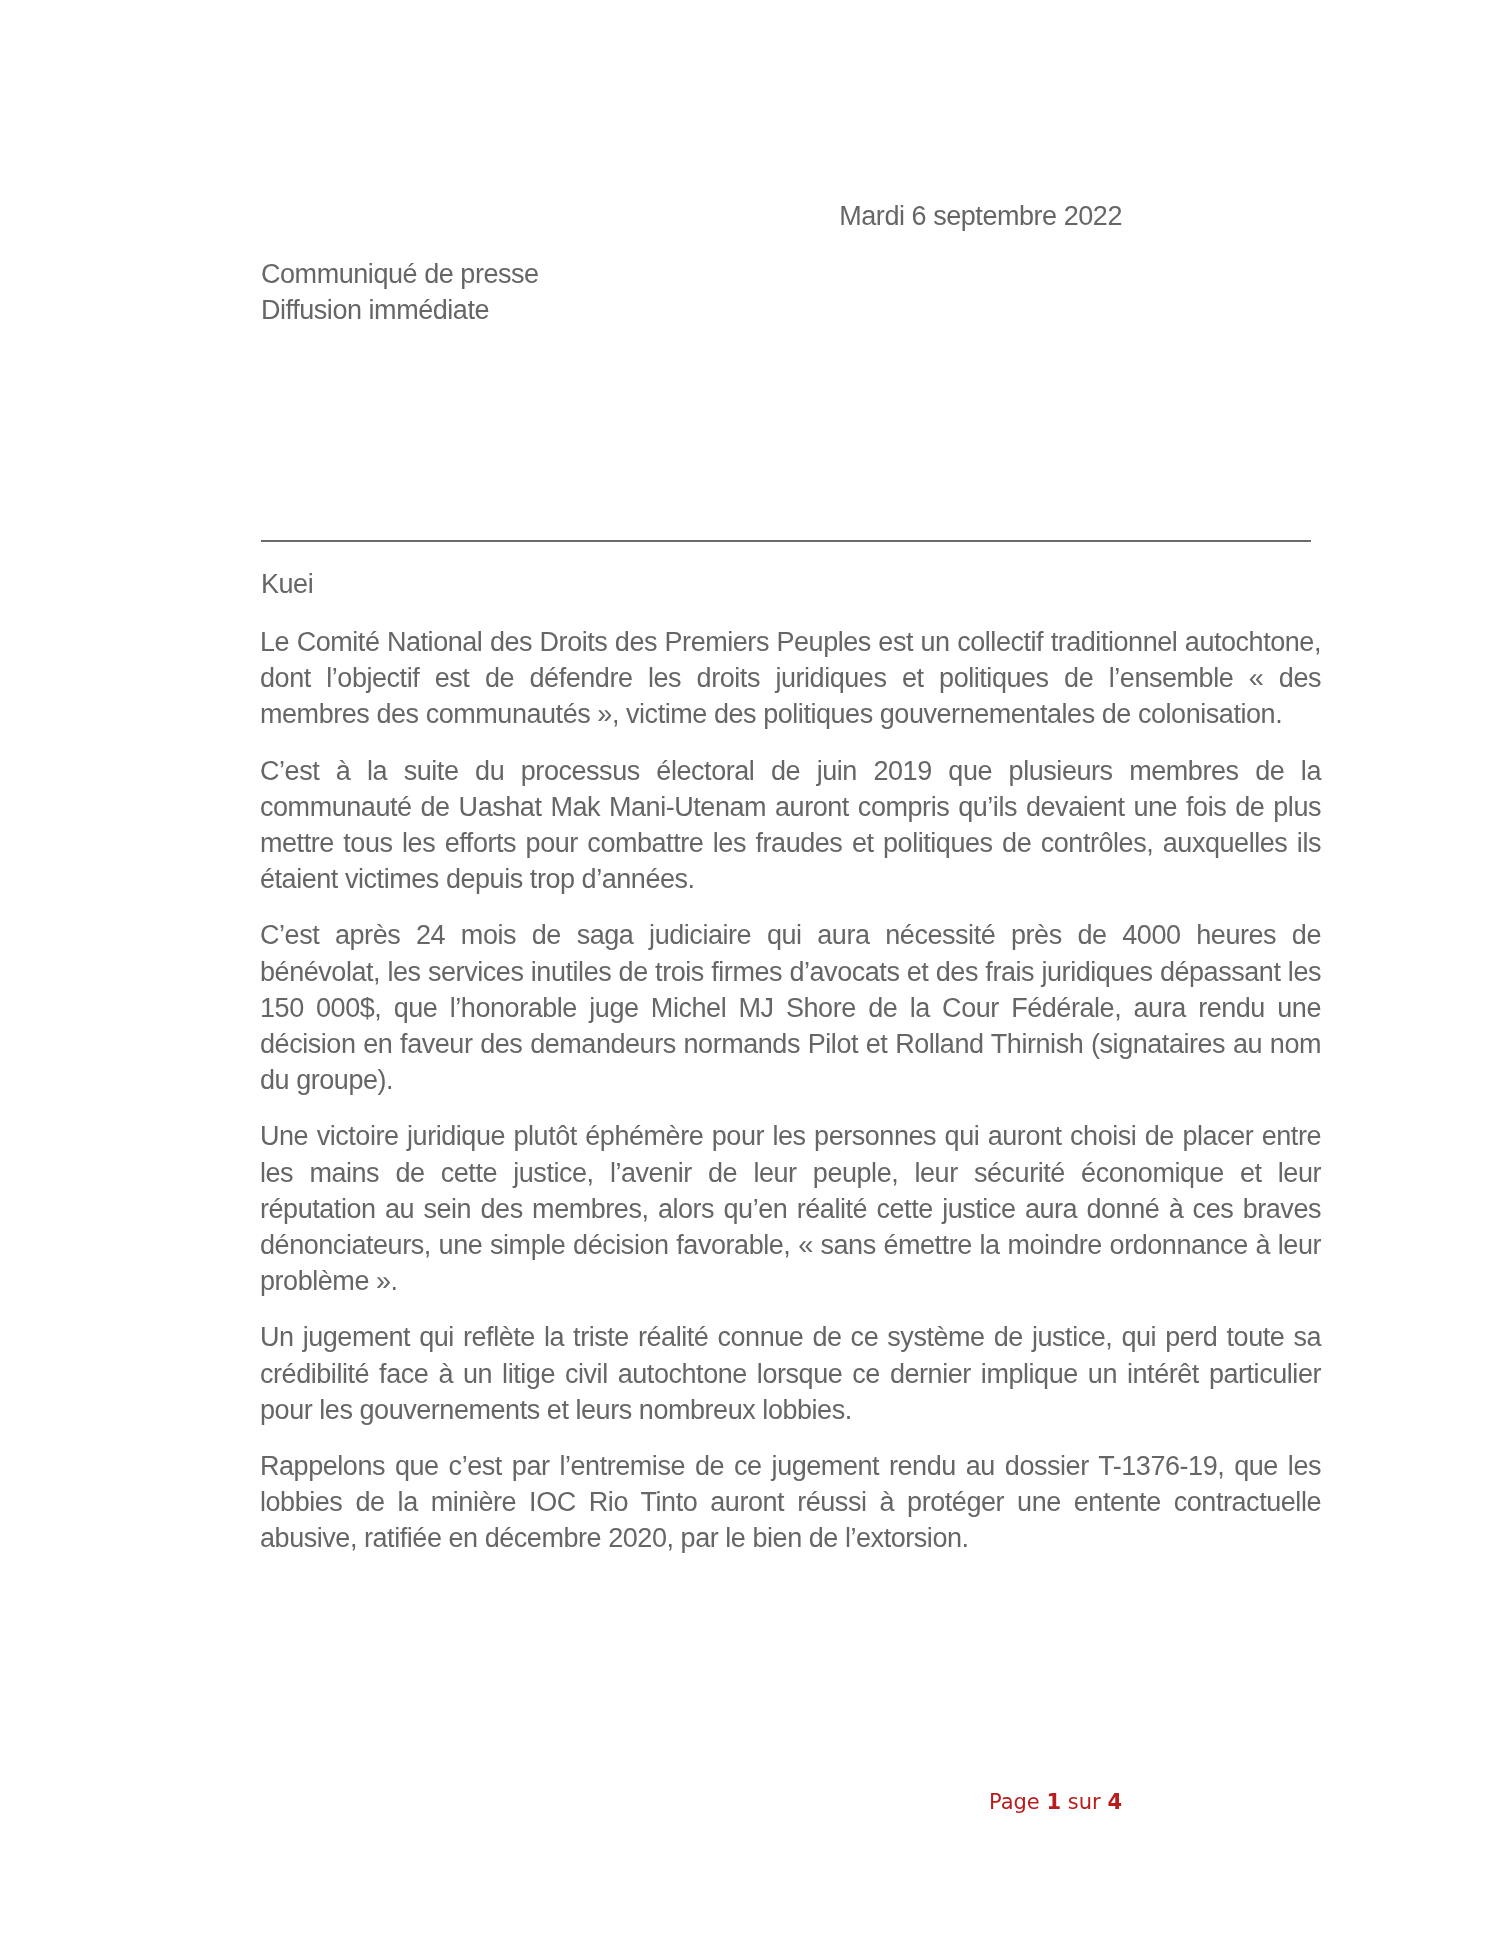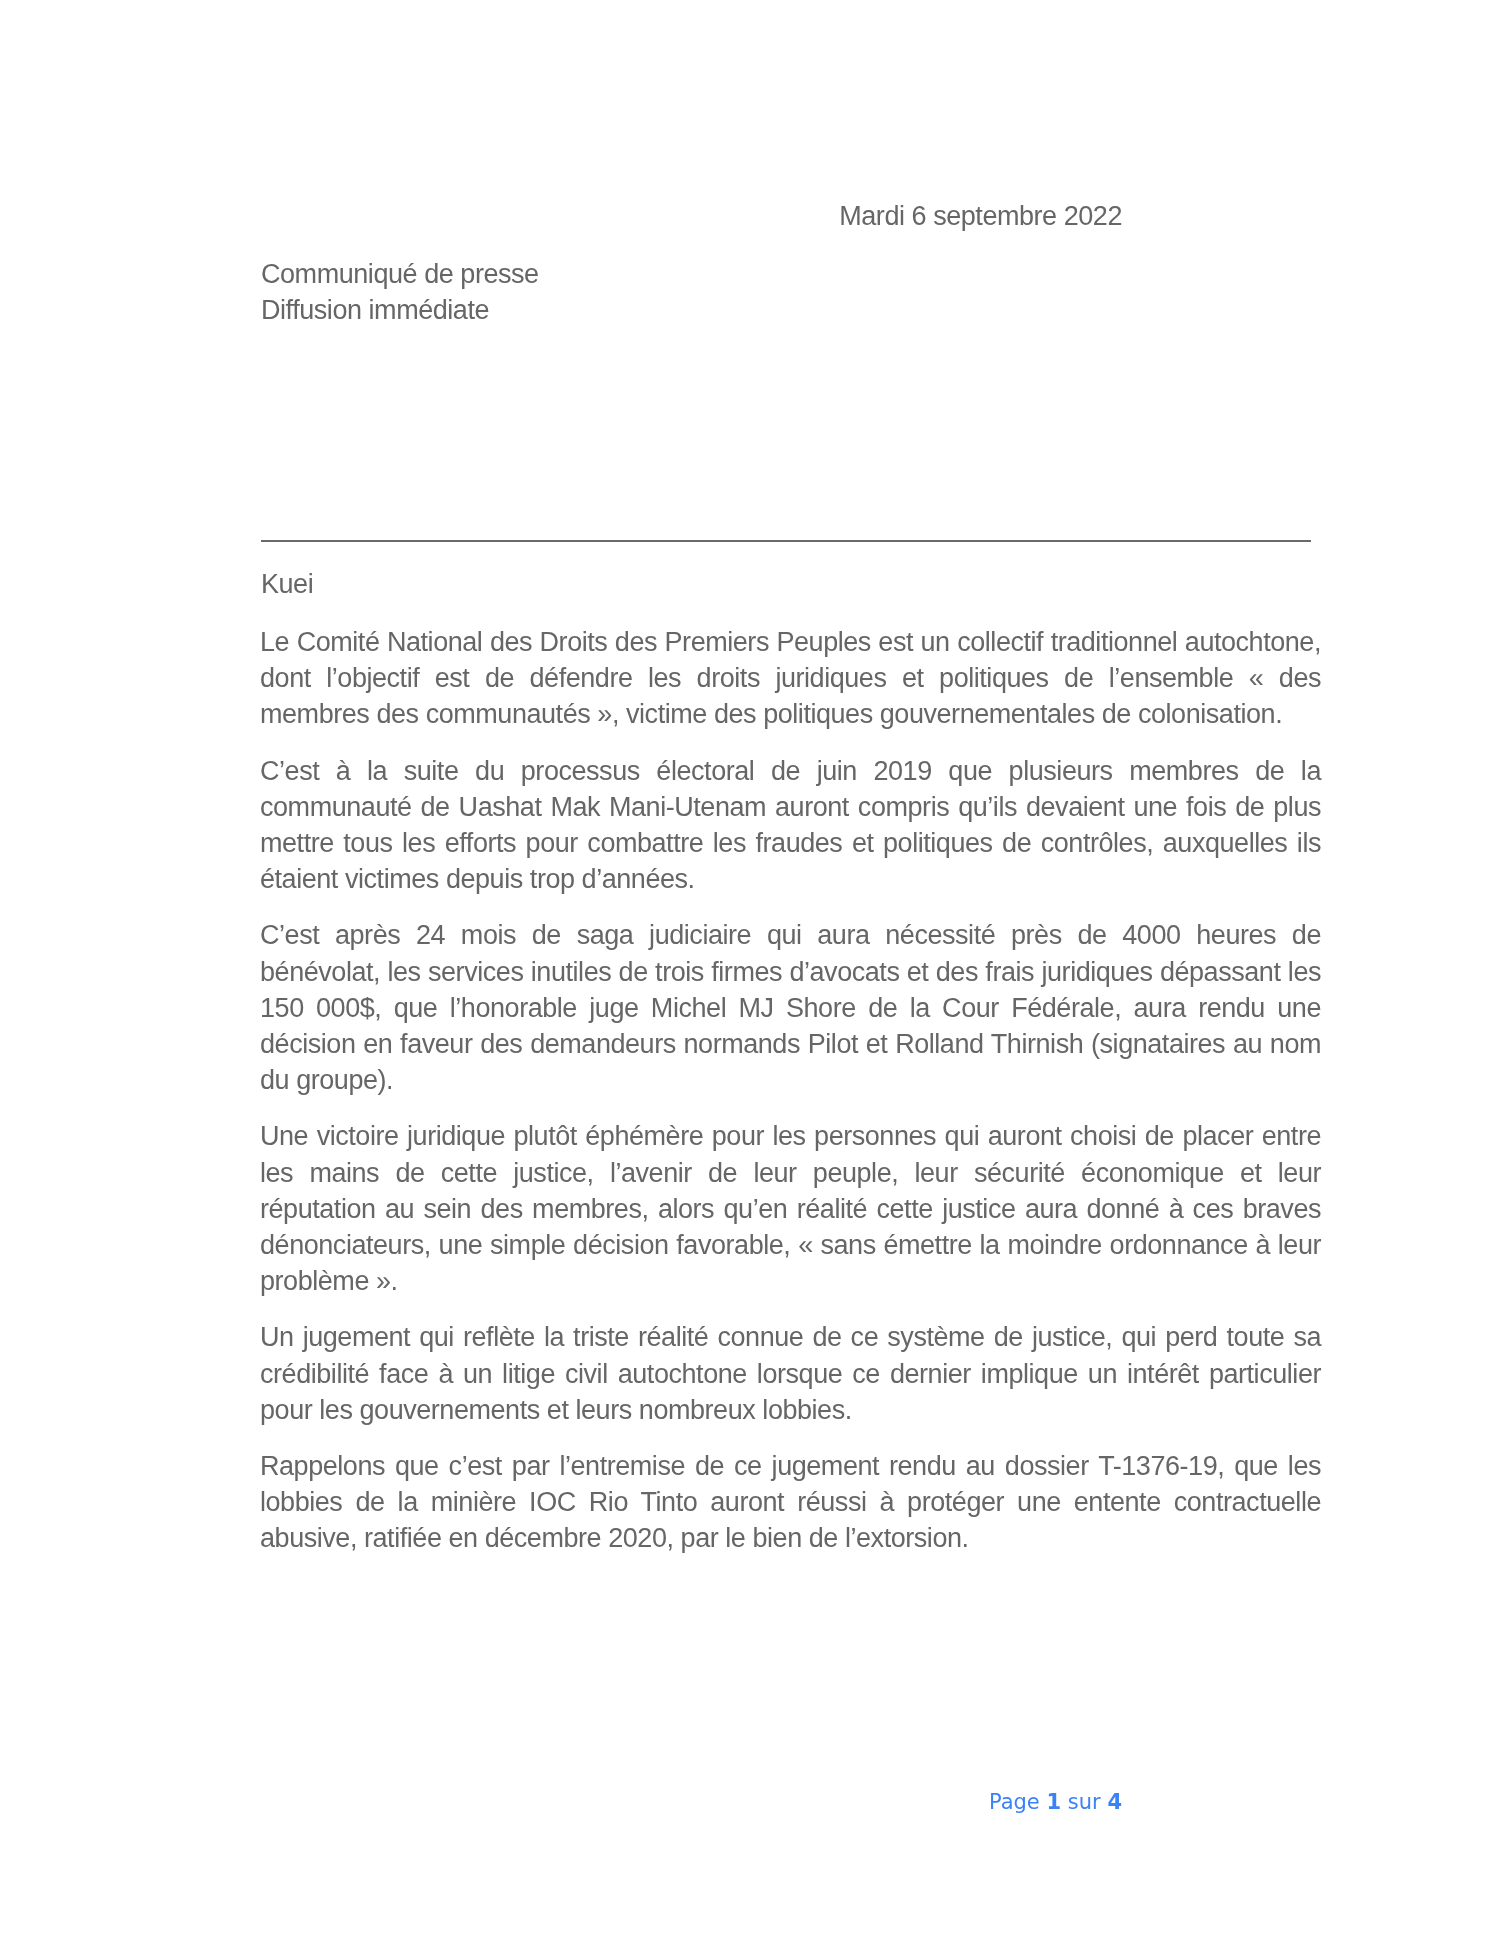--- a/index.html
+++ b/index.html
@@ -20,21 +20,21 @@
   .greeting { position: absolute; left: 221px; top: 566px; line-height: 36px; }
   .body-text { position: absolute; left: 220px; top: 624px; width: 1061px; }
   .body-text p {
     margin: 0 0 20px 0;
     line-height: 36.2px;
     text-align: justify;
   }
   .footer {
     position: absolute; right: 218px; top: 1790px;
     font-family: "DejaVu Sans", sans-serif;
-    font-size: 21px; color: #3b82f6; letter-spacing: 0;
+    font-size: 21px; color: #b91c1c; letter-spacing: 0;
   }
   .footer b { font-weight: bold; }
 </style>
 </head>
 <body>
 
 <div class="page">
   <div class="date">Mardi 6 septembre 2022</div>
 
   <div class="header-block">

